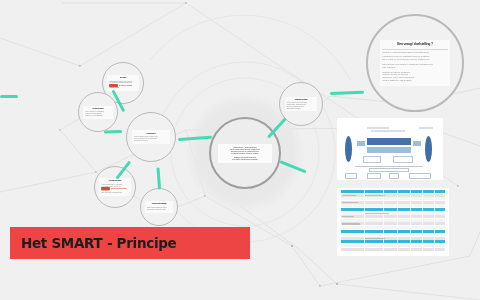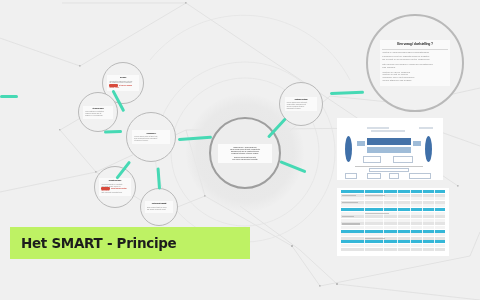--- a/index.html
+++ b/index.html
@@ -60,21 +60,21 @@
   #center-ring{
     position:absolute;border-radius:50%;
     border:2.4px solid #9e9e9e;background:#ededed;box-sizing:border-box;
     display:flex;align-items:center;justify-content:center;
   }
   #center-ring .card{background:#fbfbfb;width:74%;padding:2.5px 2px;text-align:center;}
 
   
   #title-banner{
     position:absolute;left:10px;top:227px;width:240px;height:32px;
-    background:#bef264;display:flex;align-items:center;
+    background:#ef4444;display:flex;align-items:center;
   }
   #title-banner .t{
     font-size:13.5px;font-weight:bold;color:#1d1d1d;
     margin-left:11px;letter-spacing:-.3px;
     font-family:"DejaVu Sans",sans-serif;
   }
 
   
   .media{position:absolute;background:#fff;box-sizing:border-box;overflow:hidden;}
   #flow-image{left:337px;top:118px;width:106px;height:62px;padding:4px;}

